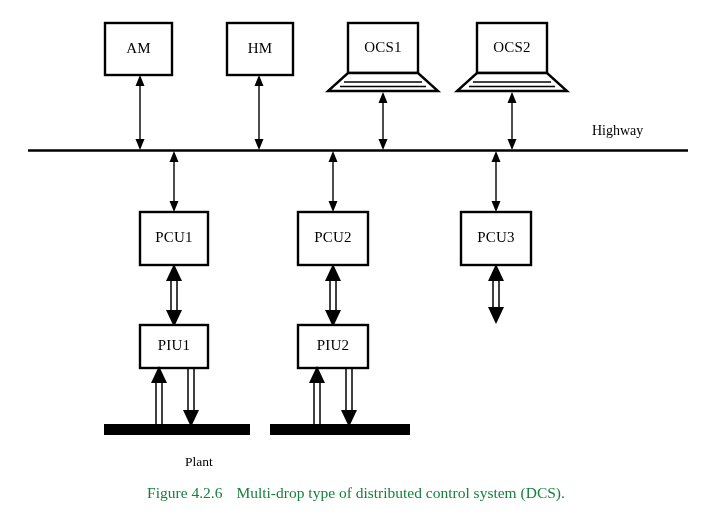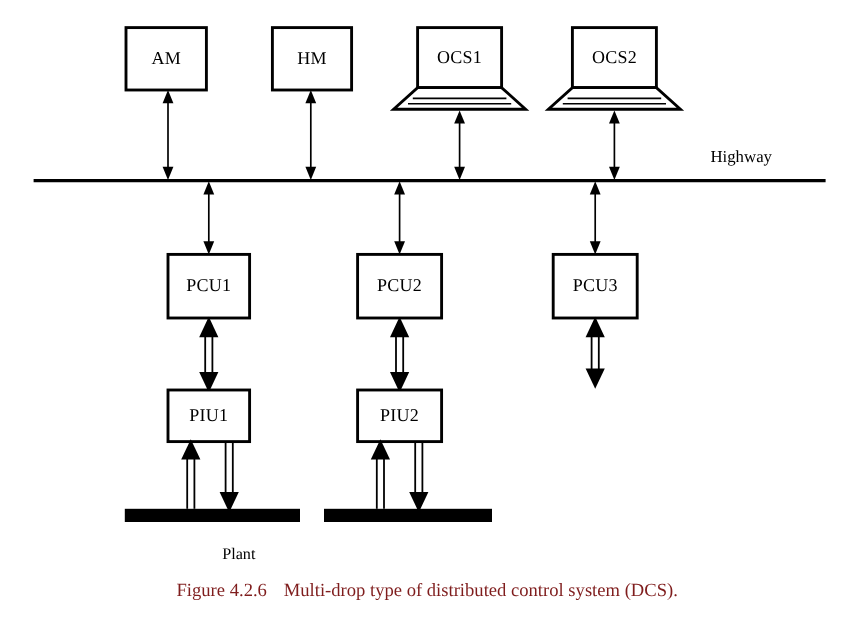--- a/index.html
+++ b/index.html
@@ -89,21 +89,21 @@
     fill: #000000;
   }
   #caption-row {
     position: absolute;
     left: 0;
     top: 484px;
     width: 712px;
     text-align: center;
     font-family: "Liberation Serif", "DejaVu Serif", serif;
     font-size: 15.5px;
-    color: #7f1d1d;
+    color: #15803d;
     white-space: nowrap;
   }
   #caption-row .cap-num { margin-right: 14px; }
 </style>
 </head>
 <body>
 
 <div id="figure-root">
 
   <svg id="diagram-svg" viewBox="0 0 712 523">

